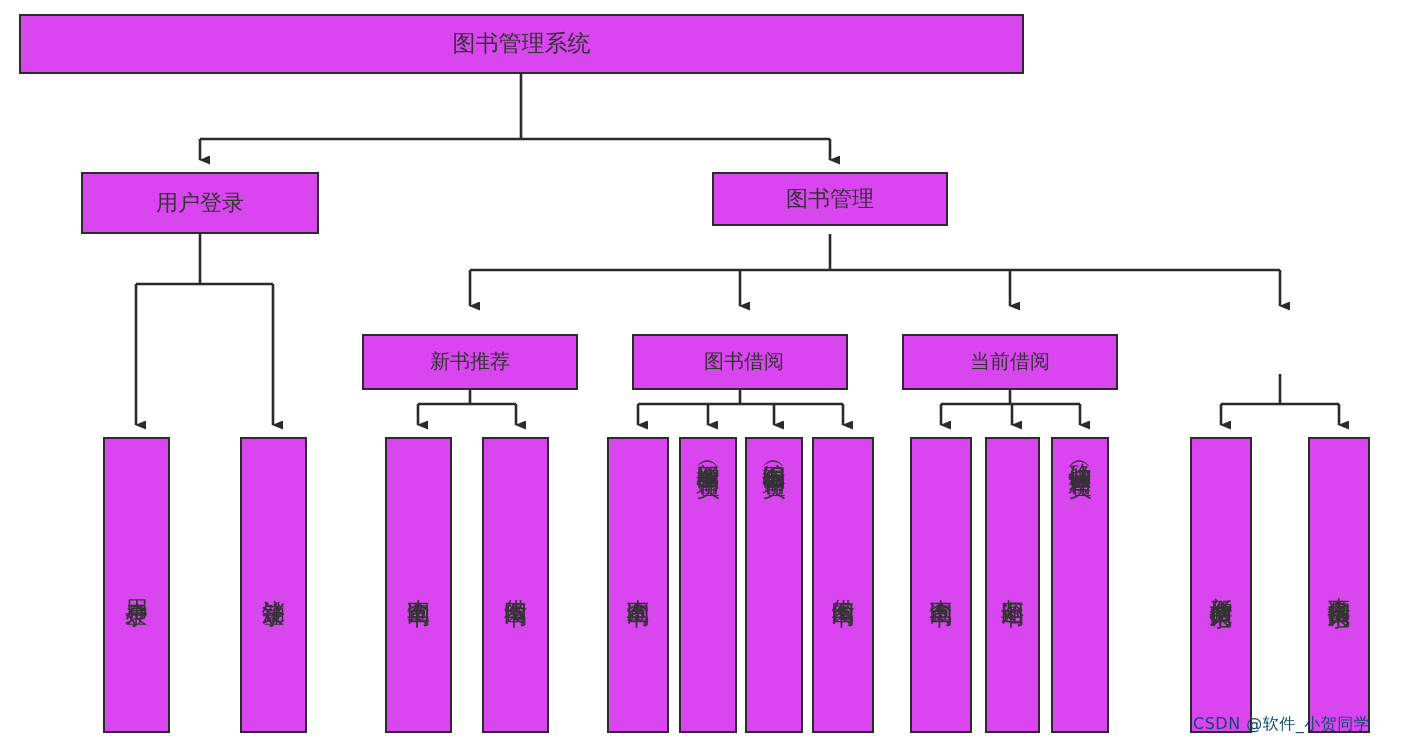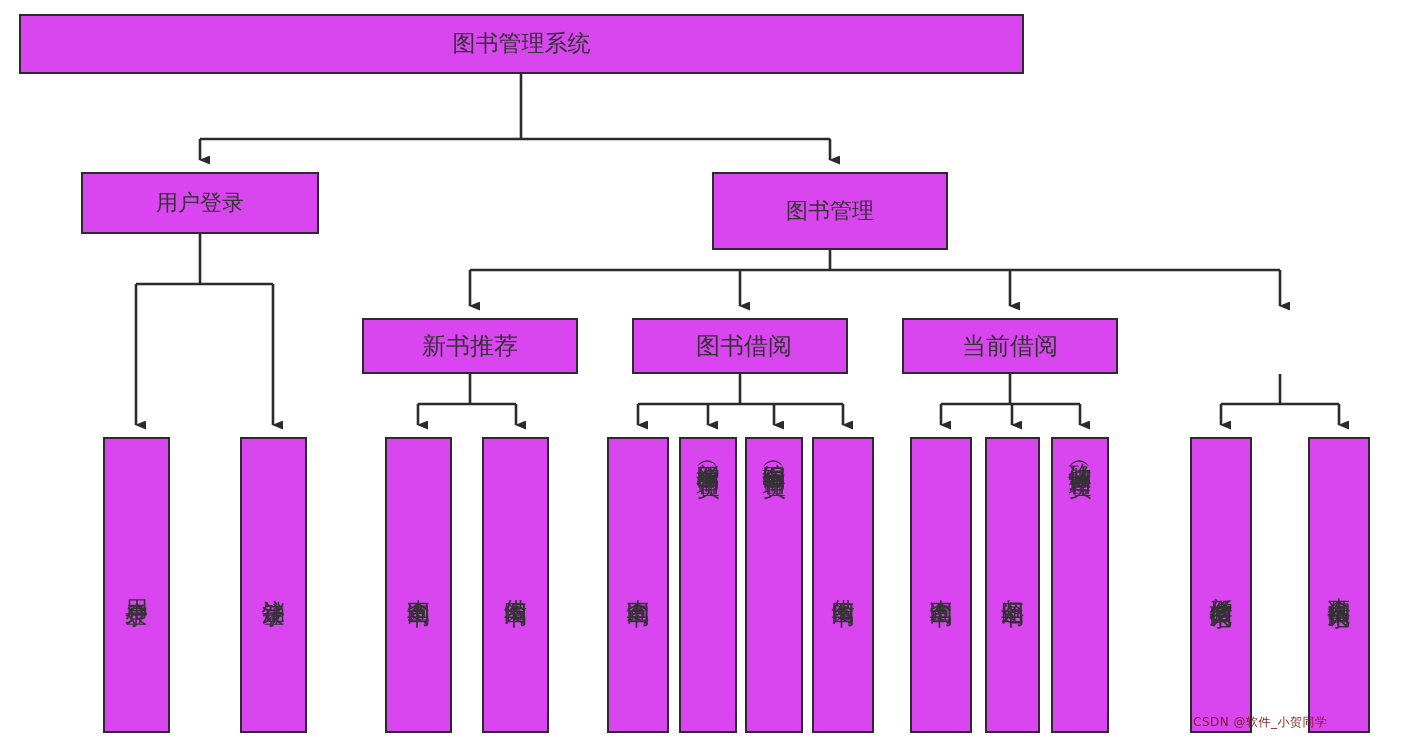--- a/index.html
+++ b/index.html
@@ -38,38 +38,39 @@
     text-align: center;
     line-height: 1.18;
   }
   .node.root {
     font-size: 23px;
   }
   .node.level1 {
     font-size: 22px;
   }
   .node.level2 {
-    font-size: 24px;
+    font-size: 20px;
+    margin-top: 16px;
   }
   .node.leaf {
     writing-mode: vertical-rl;
     text-orientation: upright;
     font-size: 23px;
     letter-spacing: 2px;
     padding: 6px 0;
     align-items: center;
     justify-content: center;
   }
   .node.leaf.topalign {
     justify-content: flex-start;
   }
   .watermark {
     position: absolute;
-    font-size: 12px;
-    color: #7f1d1d;
+    font-size: 16px;
+    color: #0c4a6e;
     white-space: nowrap;
     letter-spacing: 0.5px;
   }
 </style>
 </head>
 <body>
 
 <div id="canvas">
 
   <svg id="edges" viewBox="0 0 1405 747" xmlns="http://www.w3.org/2000/svg">
@@ -118,21 +119,21 @@
       <path d="M1280,374 L1280,404"></path>
       <path d="M1221,404 L1339,404"></path>
       <path d="M1221,404 L1221,425" marker-end="url(#arrow)"></path>
       <path d="M1339,404 L1339,425" marker-end="url(#arrow)"></path>
     </g>
   </svg>
 
   <div class="node root" style="left: 19px; top: 14px; width: 1005px; height: 60px;">图书管理系统</div>
 
   <div class="node level1" style="left: 81px; top: 172px; width: 238px; height: 62px;">用户登录</div>
-  <div class="node level1" style="left: 712px; top: 172px; width: 236px; height: 78px;">图书管理</div>
+  <div class="node level1" style="left: 712px; top: 172px; width: 236px; height: 54px;">图书管理</div>
 
   <div class="node level2" style="left: 362px; top: 318px; width: 216px; height: 56px;">新书推荐</div>
   <div class="node level2" style="left: 632px; top: 318px; width: 216px; height: 56px; padding-left: 8px;">图书借阅</div>
   <div class="node level2" style="left: 902px; top: 318px; width: 216px; height: 56px; font-family: Liberation Serif, serif;">当前借阅</div>
 
   <div class="node leaf" style="left: 103px; top: 437px; width: 67px; height: 296px;">用户登录</div>
   <div class="node leaf" style="left: 240px; top: 437px; width: 67px; height: 296px;">注销登录</div>
   <div class="node leaf" style="left: 385px; top: 437px; width: 67px; height: 296px;">查询图书</div>
   <div class="node leaf" style="left: 482px; top: 437px; width: 67px; height: 296px;">借阅图书</div>
   <div class="node leaf" style="left: 607px; top: 437px; width: 62px; height: 296px;">查询图书</div>

